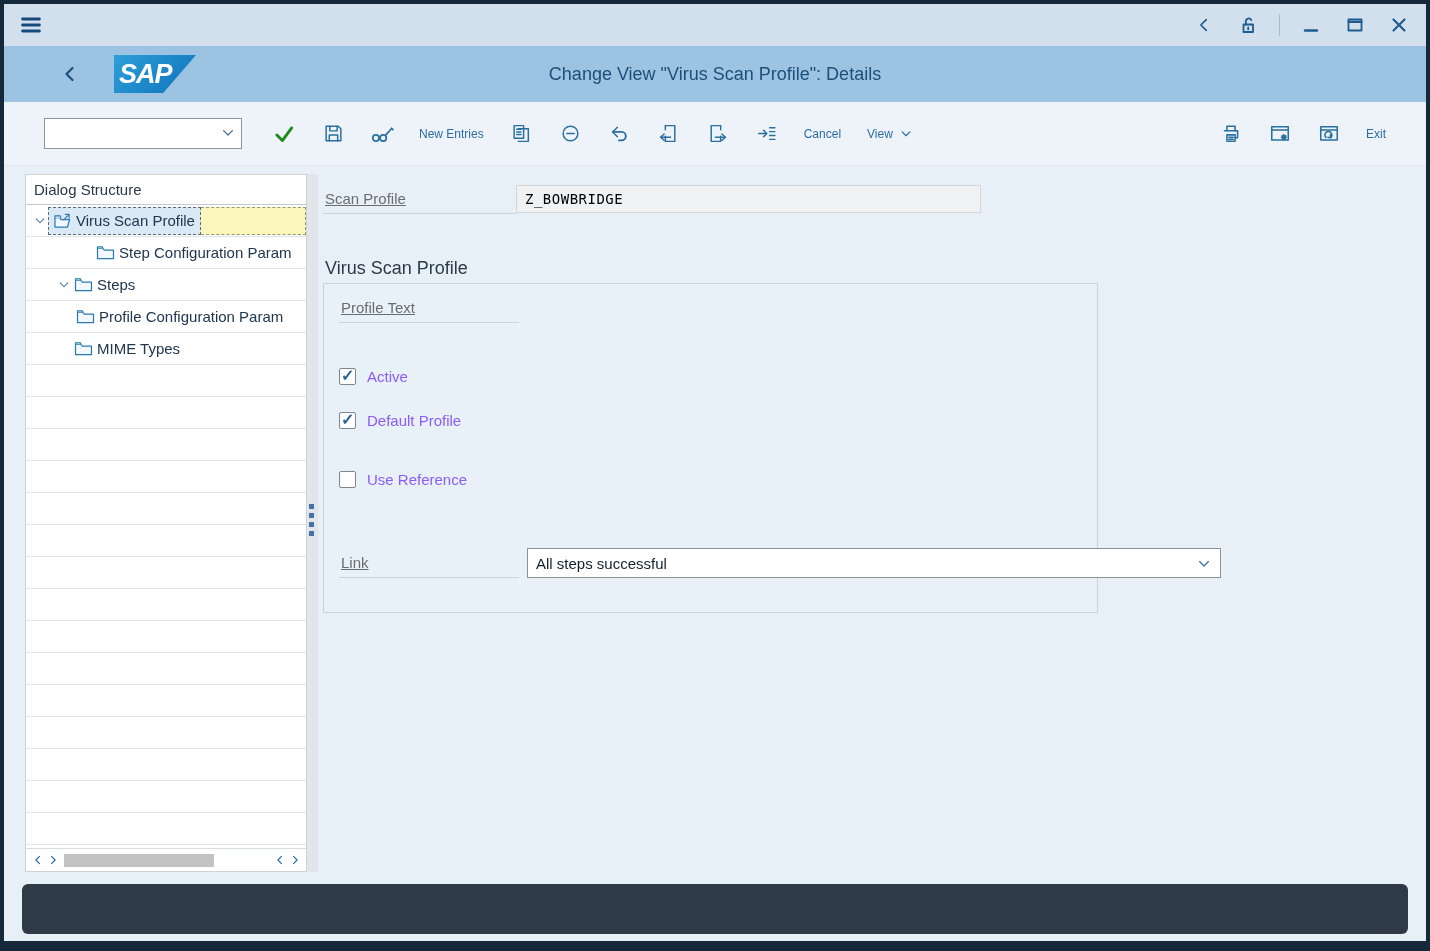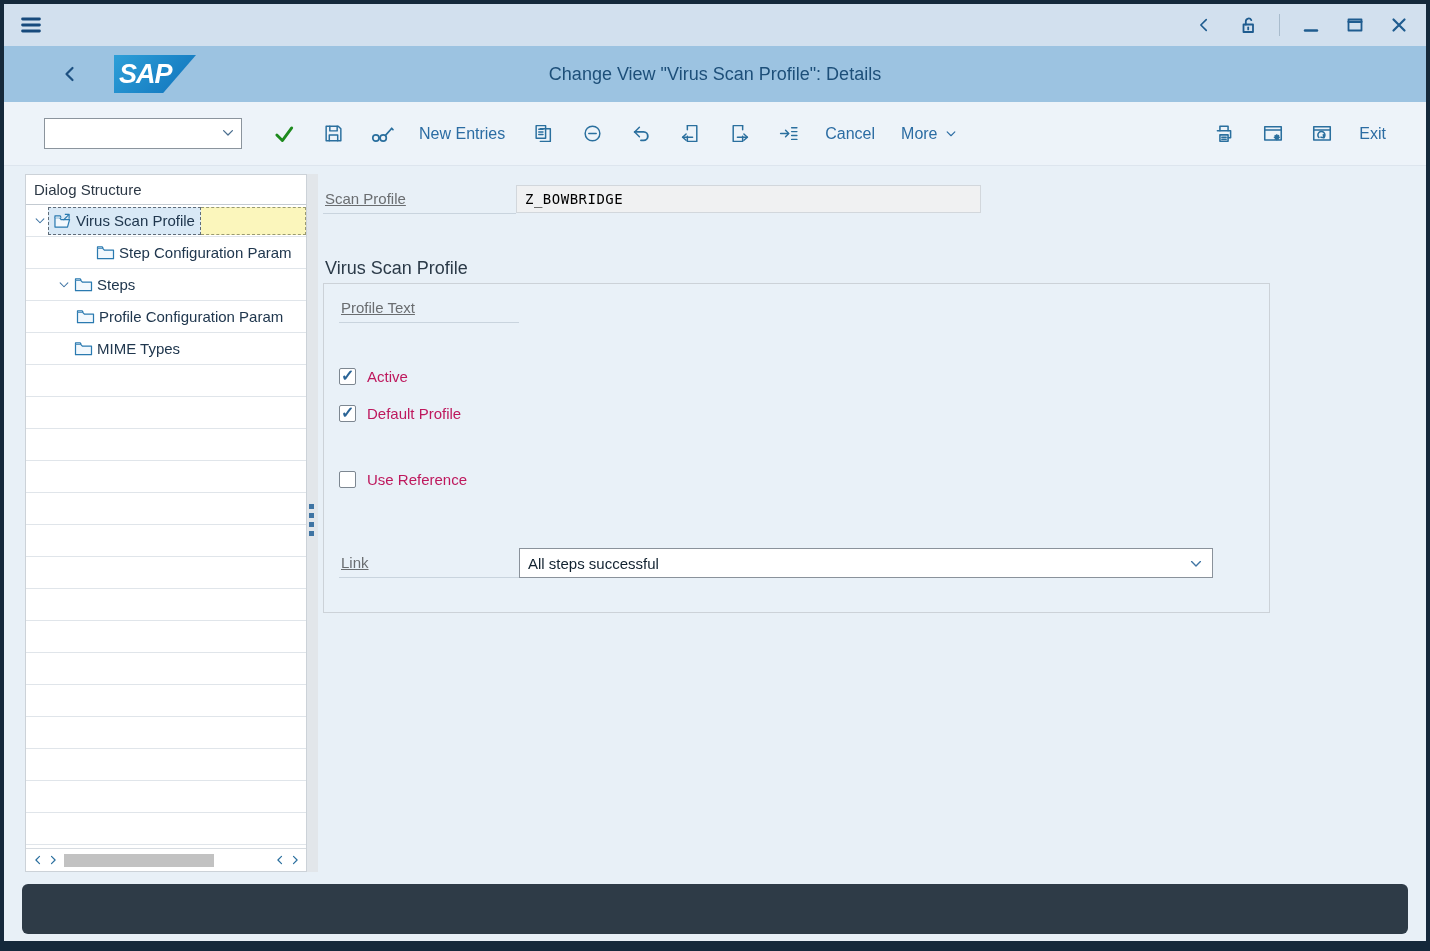--- a/index.html
+++ b/index.html
@@ -33,21 +33,21 @@
   .toolbar { height:64px; background:#edf3f9; border-bottom:1px solid #dde5ee;
              display:flex; align-items:center; padding:0 24px 0 40px; flex:0 0 auto; }
   .combo { position:relative; width:198px; height:31px; margin-right:30px; }
   .combo input { width:100%; height:100%; border:1px solid #8b949d; background:#fff;
                  padding:0 28px 0 8px; font-size:14px; outline:none; }
   .combo .chev { position:absolute; right:6px; top:7px; }
   .combo .chev svg { stroke:#4a6e8f; fill:none; stroke-width:1.6; stroke-linecap:round; stroke-linejoin:round; }
   .tool-btn { width:24px; height:24px; margin-right:25px; display:flex; align-items:center; justify-content:center; cursor:pointer; flex:0 0 auto; }
   .tool-btn svg { stroke:#2a6f9e; fill:none; stroke-width:1.4; stroke-linecap:round; stroke-linejoin:round; }
   .tool-btn.green svg { stroke:#1d8a1d; stroke-width:2.6; }
-  .tool-text { color:#2b6ca3; font-size:16px; margin-right:26px; cursor:pointer; white-space:nowrap; }
+  .tool-text { color:#2b6ca3; font-size:12px; margin-right:26px; cursor:pointer; white-space:nowrap; }
   .more-btn { display:flex; align-items:center; gap:6px; }
   .more-btn svg { stroke:#2b6ca3; fill:none; stroke-width:1.6; stroke-linecap:round; stroke-linejoin:round; }
   .toolbar .spacer { flex:1; }
 
   
   .content { flex:1 1 auto; position:relative; background:#e8f0f7; overflow:hidden; }
 
   
   .tree { position:absolute; left:21px; top:8px; width:282px; bottom:10px;
           background:#fff; border:1px solid #ccd2d8; display:flex; flex-direction:column; }
@@ -77,32 +77,32 @@
 
   
   .main { position:absolute; left:314px; top:8px; right:0; bottom:0; padding-left:5px; }
   .field-row { display:flex; align-items:center; height:30px; }
   .flabel { width:193px; height:100%; display:flex; align-items:center; padding-left:2px;
             font-size:15px; color:#6a6d70; border-bottom:1px solid #c9d4de;text-decoration:underline; }
   .ro-field { width:465px; height:28px; background:#f0f1f2; border:1px solid #d2d7dc;
               display:flex; align-items:center; padding:0 8px;
               font-family:"DejaVu Sans Mono", monospace; font-size:14px; color:#000; letter-spacing:0.5px; }
   .section-title { font-size:18px; color:#2b3a48; margin:44px 0 4px 2px; }
-  .groupbox { width:947px; border:1px solid #ccd2d8; background:#e9f1f8; padding:9px 0 0 15px; height:330px; position:relative; }
+  .groupbox { width:775px; border:1px solid #ccd2d8; background:#e9f1f8; padding:9px 0 0 15px; height:330px; position:relative; }
   .gb-label { width:180px; }
   .text-input { width:739px; height:30px; border:1px solid #8a929b; background:#fff;
                 font-size:15px; color:#1c2b3a; padding:0 8px; outline:none; font-family:"Liberation Sans",sans-serif; }
   .cb-row { display:flex; align-items:center; height:22px; cursor:pointer; }
   .cb { width:17px; height:17px; background:#fff; border:1px solid #7d8791; border-radius:2px;
         position:relative; flex:0 0 auto; }
   .cb.checked::after { content:"\2713"; position:absolute; left:1px; top:-3px;
         color:#2a6496; font-size:16px; font-weight:bold; }
-  .cb-label { margin-left:11px; font-size:15px; color:#be185d; white-space:nowrap; }
+  .cb-label { margin-left:11px; font-size:15px; color:#8b5cf6; white-space:nowrap; }
   .dropdown { width:694px; height:30px; border:1px solid #8a929b; background:#fff; position:relative;
-              display:flex; align-items:center; padding:0 30px 0 8px; font-size:15px; color:#10212f; cursor:pointer; }
+              display:flex; align-items:center; padding:0 30px 0 8px; font-size:15px; color:#10212f; cursor:pointer;margin-left:8px; }
   .dropdown .chev { position:absolute; right:8px; top:7px; }
   .dropdown .chev svg { stroke:#3f74a3; fill:none; stroke-width:1.7; stroke-linecap:round; stroke-linejoin:round; }
 
   
   .statusbar { flex:0 0 auto; height:50px; margin:2px 18px 7px 18px; background:#2e3b47;
                border-radius:6px; color:#d7dde3; font-size:14px; display:flex; align-items:center; padding:0 14px; }
 </style>
 </head>
 <body>
 
@@ -307,21 +307,21 @@
           <use href="#i-doc-next"></use>
         </svg>
       </div>
     <div class="tool-btn">
         <svg width="21" height="21">
           <use href="#i-position"></use>
         </svg>
       </div>
     <div class="tool-text">Cancel</div>
     <div class="tool-text more-btn">
-      <span>More</span>
+      <span>View</span>
       <svg width="14" height="14">
           <use href="#i-chev-down"></use>
         </svg>
     </div>
     <div class="spacer"></div>
     <div class="tool-btn">
         <svg width="22" height="22">
           <use href="#i-print"></use>
         </svg>
       </div>
@@ -460,21 +460,21 @@
 
         <div class="field-row">
           <div class="flabel gb-label">Profile Text</div>
         </div>
 
         <div style="position:absolute; left:15px; top:81px;">
           <div class="cb-row">
             <span class="cb checked"></span>
             <span class="cb-label">Active</span>
           </div>
-          <div class="cb-row" style="margin-top:15px">
+          <div class="cb-row" style="margin-top:22px">
             <span class="cb checked"></span>
             <span class="cb-label">Default Profile</span>
           </div>
         </div>
 
 
         <div style="position:absolute; left:15px; top:184px;">
           <div class="cb-row">
             <span class="cb"></span>
             <span class="cb-label">Use Reference</span>

